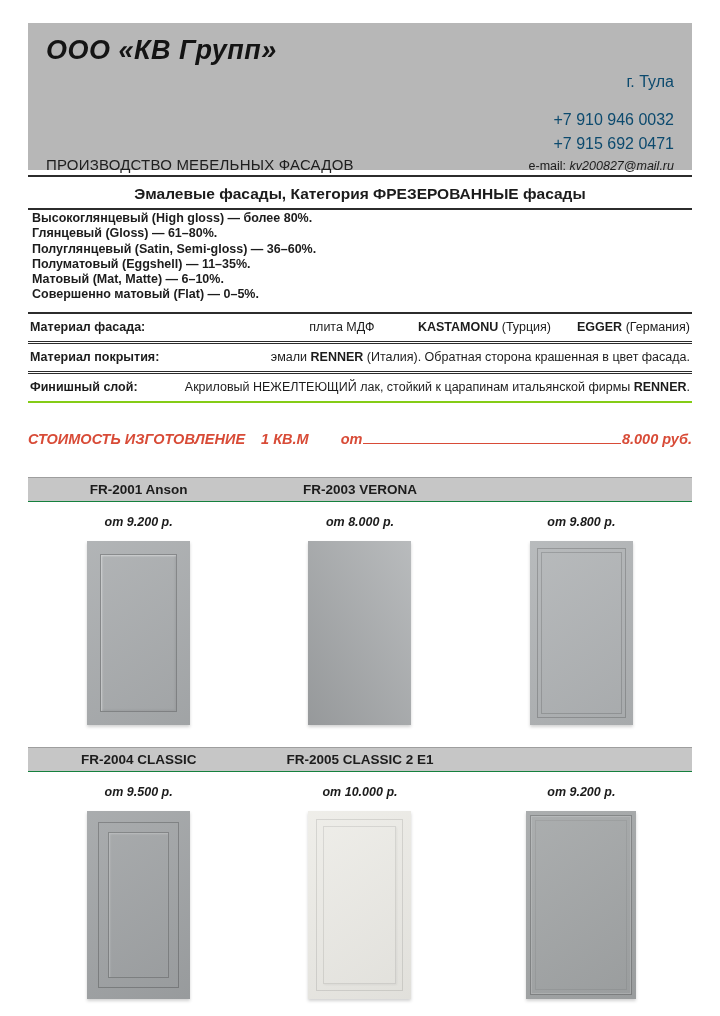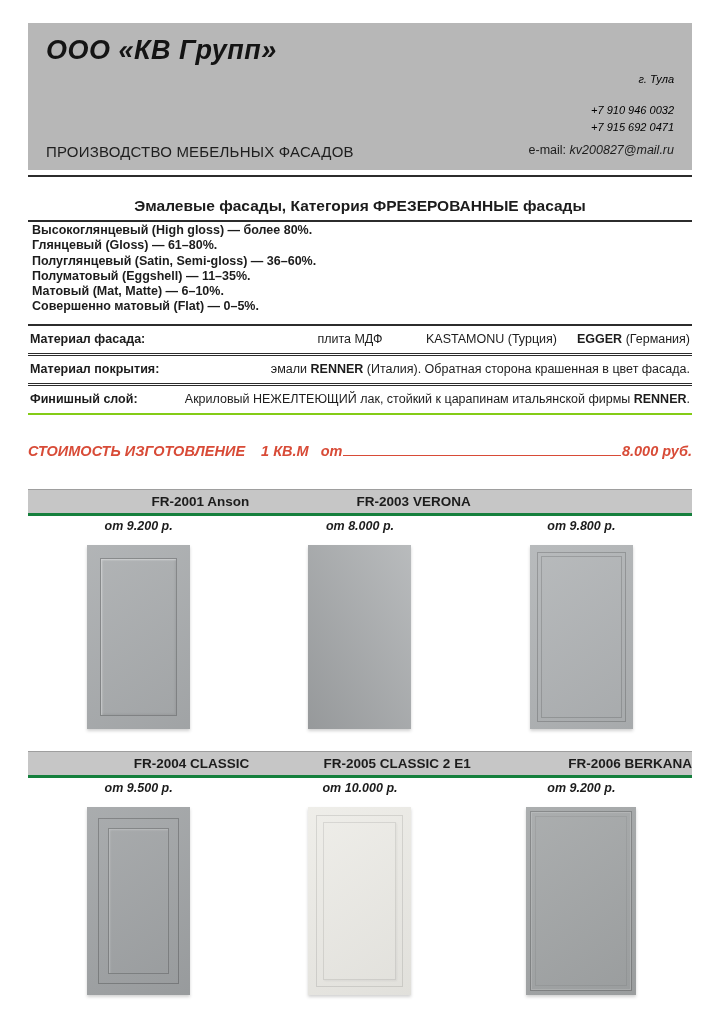--- a/index.html
+++ b/index.html
@@ -19,74 +19,74 @@
     background:var(--header-bg,#b7b7b7);
     height:147px;
     box-sizing:border-box;
     padding:12px 18px 10px 18px;
     display:flex;flex-direction:column;
   }
   .company{
     font-size:27px;font-weight:bold;font-style:italic;
     letter-spacing:.5px;color:#141414;
   }
-  .right-info{text-align:right;font-size:11px;font-style:italic;color:#000000;}
+  .right-info{text-align:right;font-size:16px;color:#0c4a6e;}
   .city{margin-top:7px;}
   .phones{margin-top:17px;line-height:1.5;}
-  .bottom-row{margin-top:auto;display:flex;justify-content:space-between;align-items:flex-start;}
+  .bottom-row{margin-top:auto;display:flex;justify-content:space-between;align-items:flex-end;}
   .tagline{font-size:15px;letter-spacing:.2px;color:#1e1e1e;}
   .email-wrap{font-size:12.5px;}
   .email-val{font-style:italic;margin-top:20px;}
   
   .rule{border:none;border-top:2px solid #2c2c2c;margin:0;}
   .rule-gap{margin-top:5px;}
   .section-title{
     text-align:center;font-weight:bold;font-size:15.5px;
-    padding:20px 0 5px 0;
+    padding:8px 0 5px 0;
   }
   
   .gloss-list{
     padding:1px 4px 9px 4px;
     font-weight:bold;font-size:12.5px;line-height:1.22;
     border-bottom:2px solid #2c2c2c;
   }
   
   .spec-row{
     display:flex;justify-content:space-between;align-items:flex-end;
     padding:6px 2px 7px 2px;
     font-size:12.5px;
     border-bottom:3px double #2c2c2c;
   }
   .spec-row:last-child{border-bottom:2px solid #84cc16;}
   .spec-label{font-weight:bold;white-space:nowrap;}
   .spec-value{flex:1;text-align:right;padding-left:18px;}
-  .spec-value .gap{padding-left:20px;}
+  .spec-value .gap{padding-left:26px;}
   
   .price-line{
     margin-top:28px;
     display:flex;align-items:baseline;
     color:var(--accent,#d84b37);
     font-weight:bold;font-style:italic;font-size:14.5px;
     white-space:nowrap;
   }
   .price-unit{margin-left:16px;}
-  .price-from{margin-left:12px;}
+  .price-from{margin-left:32px;}
   .price-fill{flex:1;border-bottom:1.5px solid var(--accent,#d84b37);margin:0 1px;}
   
   .triple{display:grid;grid-template-columns:repeat(3,1fr);}
   .product-bar{
     margin-top:30px;
     background:var(--bar-bg,#c6c6c6);
-    border-top:1px solid #9e9e9e;border-bottom:3px solid #15803d;
-    height:23px;align-items:center;text-align:right;
+    border-top:1px solid #9e9e9e;border-bottom:1px solid #15803d;
+    height:23px;align-items:center;text-align:center;
     font-weight:bold;font-size:13.5px;
   }
   .bar-label{white-space:pre;}
   .product-prices{
-    margin-top:3px;text-align:center;
+    margin-top:13px;text-align:center;
     font-weight:bold;font-style:italic;font-size:12.5px;
   }
   .product-doors{margin-top:12px;justify-items:center;}
   .row-gap{margin-top:22px;}
   
   .door{
     position:relative;width:103px;height:184px;
     background-color:#a9acae;
     background-image:linear-gradient(145deg,rgba(255,255,255,.10),rgba(0,0,0,.05));
     box-shadow:0 2px 3px rgba(0,0,0,.18);
@@ -149,21 +149,21 @@
     <div>Глянцевый (Gloss) — 61–80%.</div>
     <div>Полуглянцевый (Satin, Semi-gloss) — 36–60%.</div>
     <div>Полуматовый (Eggshell) — 11–35%.</div>
     <div>Матовый (Mat, Matte) — 6–10%.</div>
     <div>Совершенно матовый (Flat) — 0–5%.</div>
   </div>
 
   <div>
     <div class="spec-row">
       <span class="spec-label">Материал фасада:</span>
-      <span class="spec-value"><span>плита МДФ </span><span style="font-weight: normal; padding-left: 40px;">KASTAMONU</span><span> (Турция)</span><span class="gap" style="font-weight: bold;">EGGER</span><span> (Германия)</span></span>
+      <span class="spec-value"><span>плита МДФ </span><span style="font-weight: bold; padding-left: 40px;">KASTAMONU</span><span> (Турция)</span><span class="gap" style="font-weight: bold;">EGGER</span><span> (Германия)</span></span>
     </div>
     <div class="spec-row">
       <span class="spec-label">Материал покрытия:</span>
       <span class="spec-value"><span>эмали </span><span style="font-weight: bold;">RENNER</span><span> (Италия). Обратная сторона крашенная в цвет фасада.</span></span>
     </div>
     <div class="spec-row">
       <span class="spec-label">Финишный слой:</span>
       <span class="spec-value"><span>Акриловый НЕЖЕЛТЕЮЩИЙ лак, стойкий к царапинам итальянской фирмы </span><span style="font-weight: bold;">RENNER</span><span>.</span></span>
     </div>
   </div>
@@ -187,21 +187,20 @@
   </div>
   <div class="triple product-doors">
     <div class="door door--anson" style="background-color: rgb(169, 172, 174);"></div>
     <div class="door door--alice" style="background-color: rgb(171, 174, 176);"></div>
     <div class="door door--verona" style="background-color: rgb(176, 179, 181);"></div>
   </div>
 
   <div class="triple product-bar row-gap">
     <div class="bar-label">FR-2004 CLASSIC</div>
     <div class="bar-label">FR-2005 CLASSIC 2 E1</div>
-    <div class="bar-label">FR-2006 BERKANA</div>
   </div>
   <div class="triple product-prices">
     <div>от 9.500 р.</div>
     <div>от 10.000 р.</div>
     <div>от 9.200 р.</div>
   </div>
   <div class="triple product-doors doors-row2">
     <div class="door door--classic" style="background-color: rgb(160, 163, 165);"></div>
     <div class="door door--classic2" style="background-color: rgb(237, 236, 231);"></div>
     <div class="door door--berkana" style="background-color: rgb(162, 165, 166);"></div>

